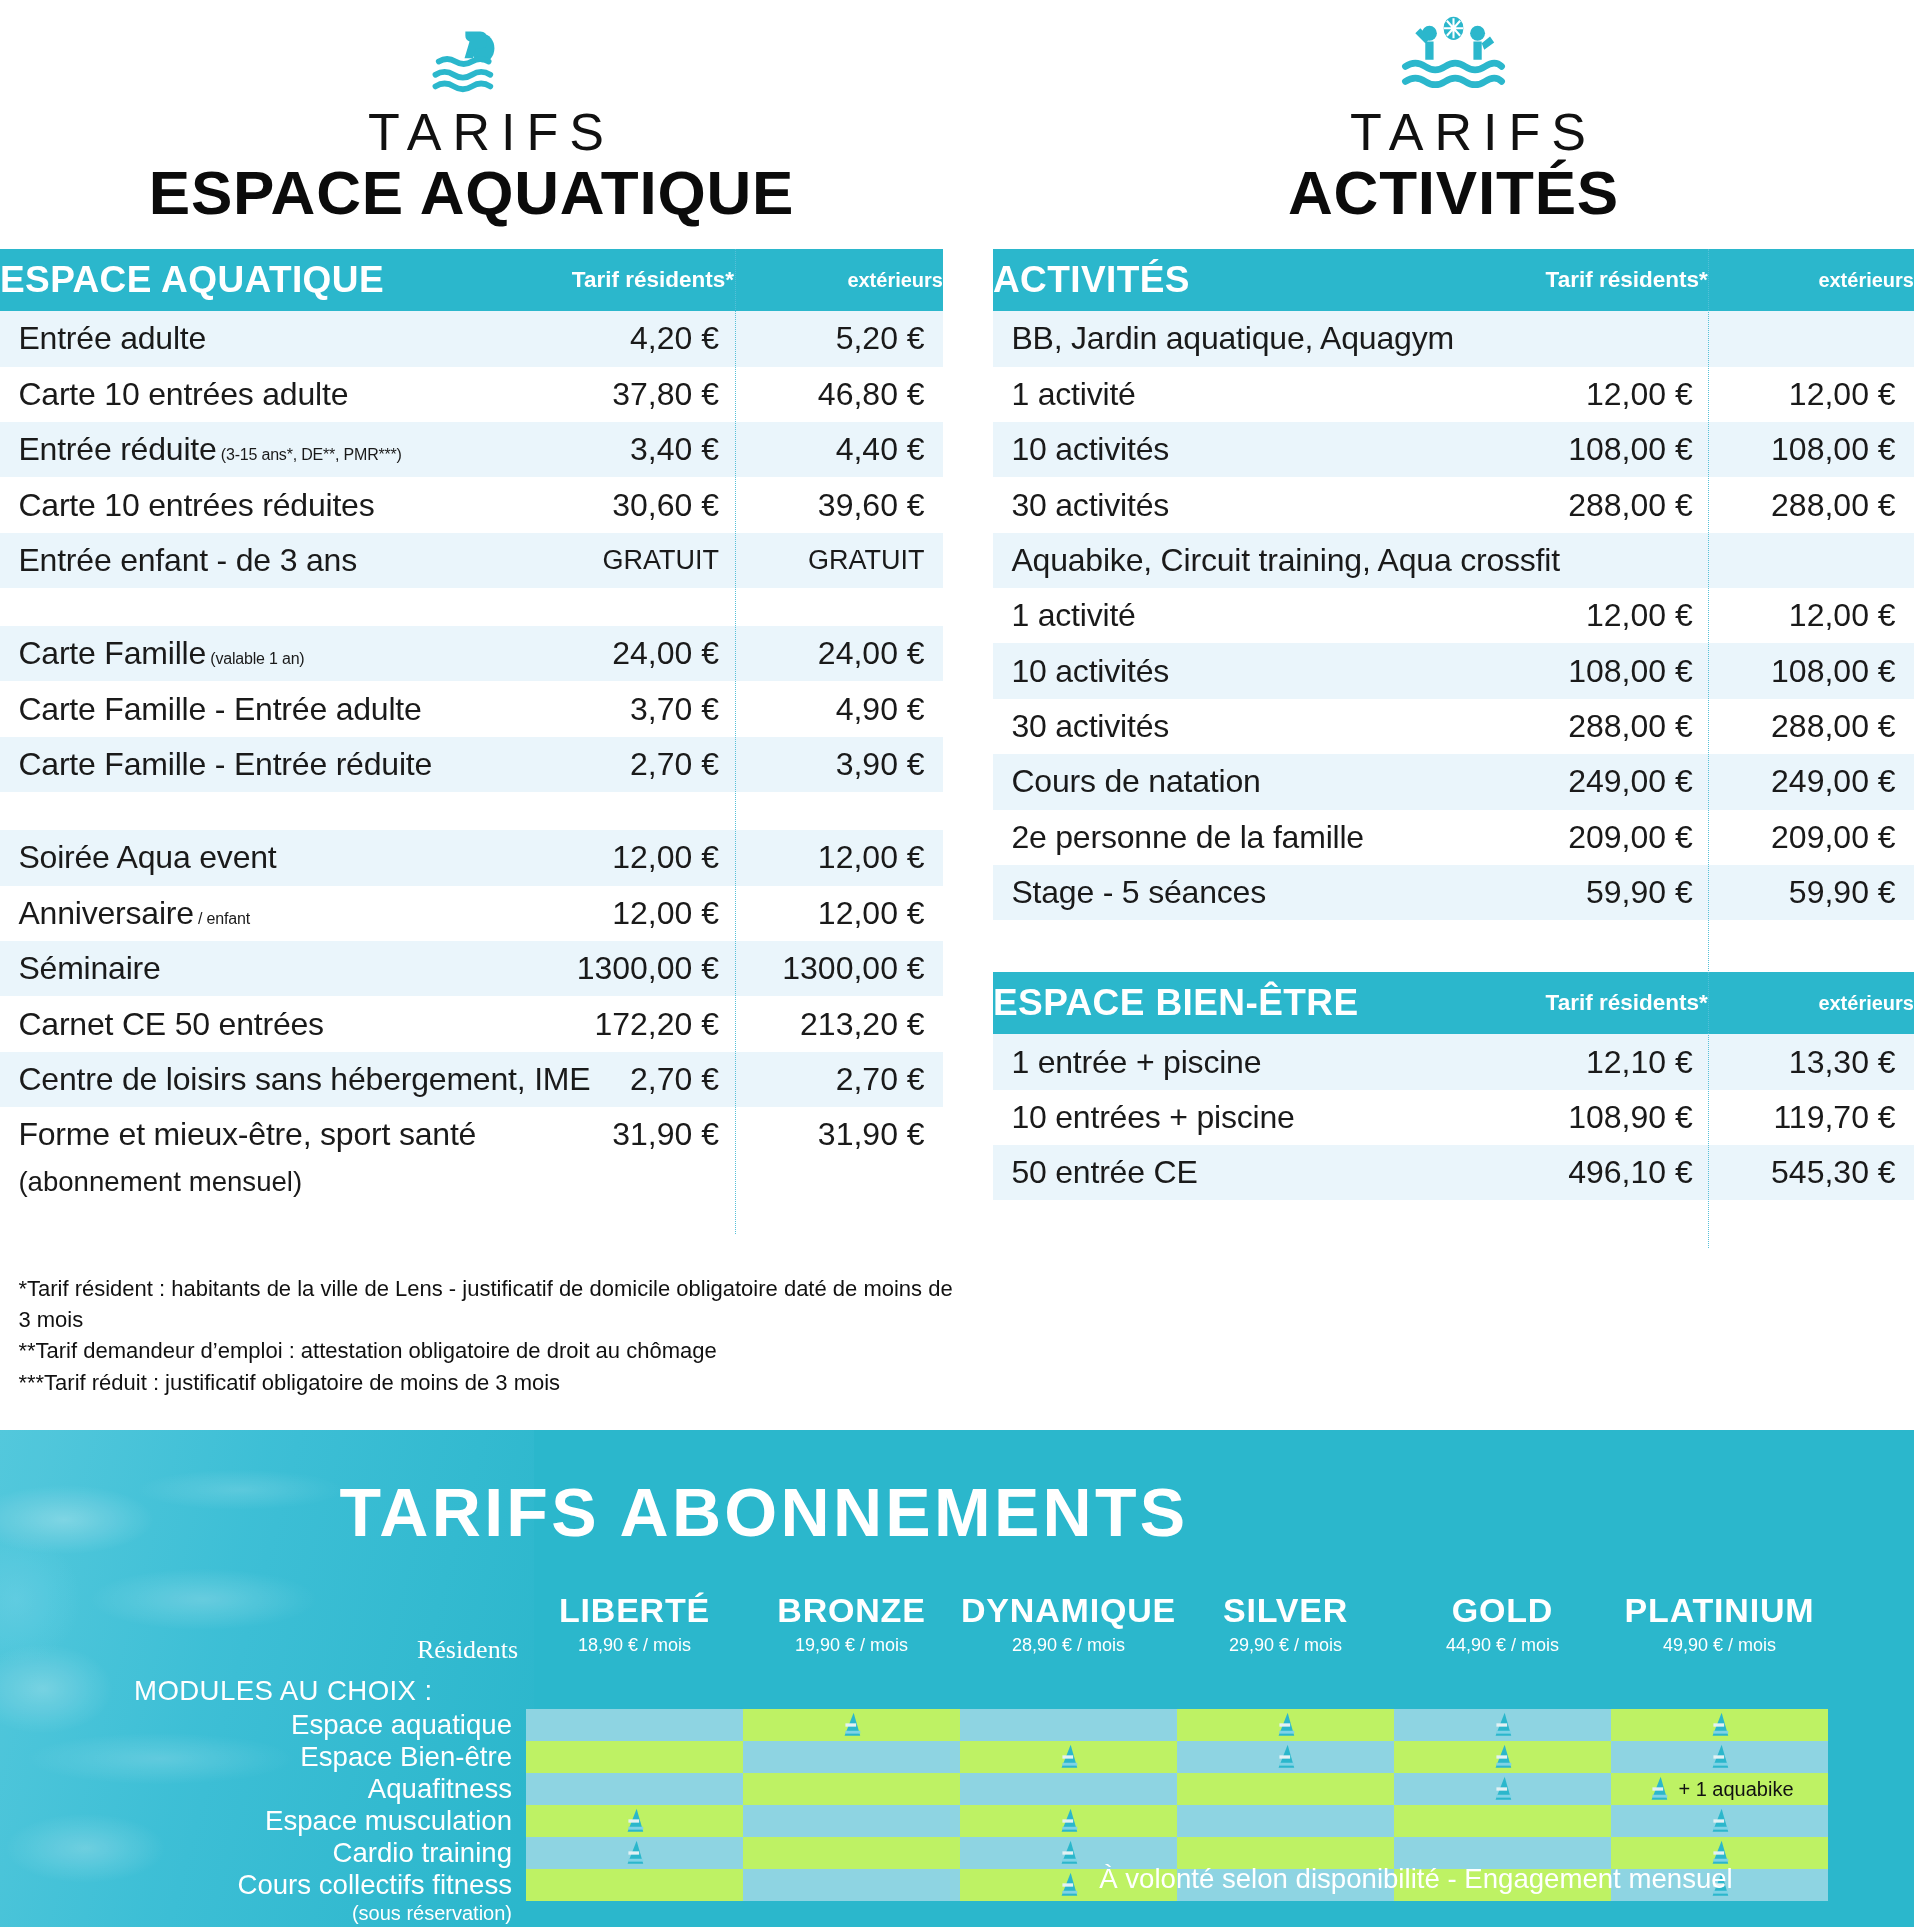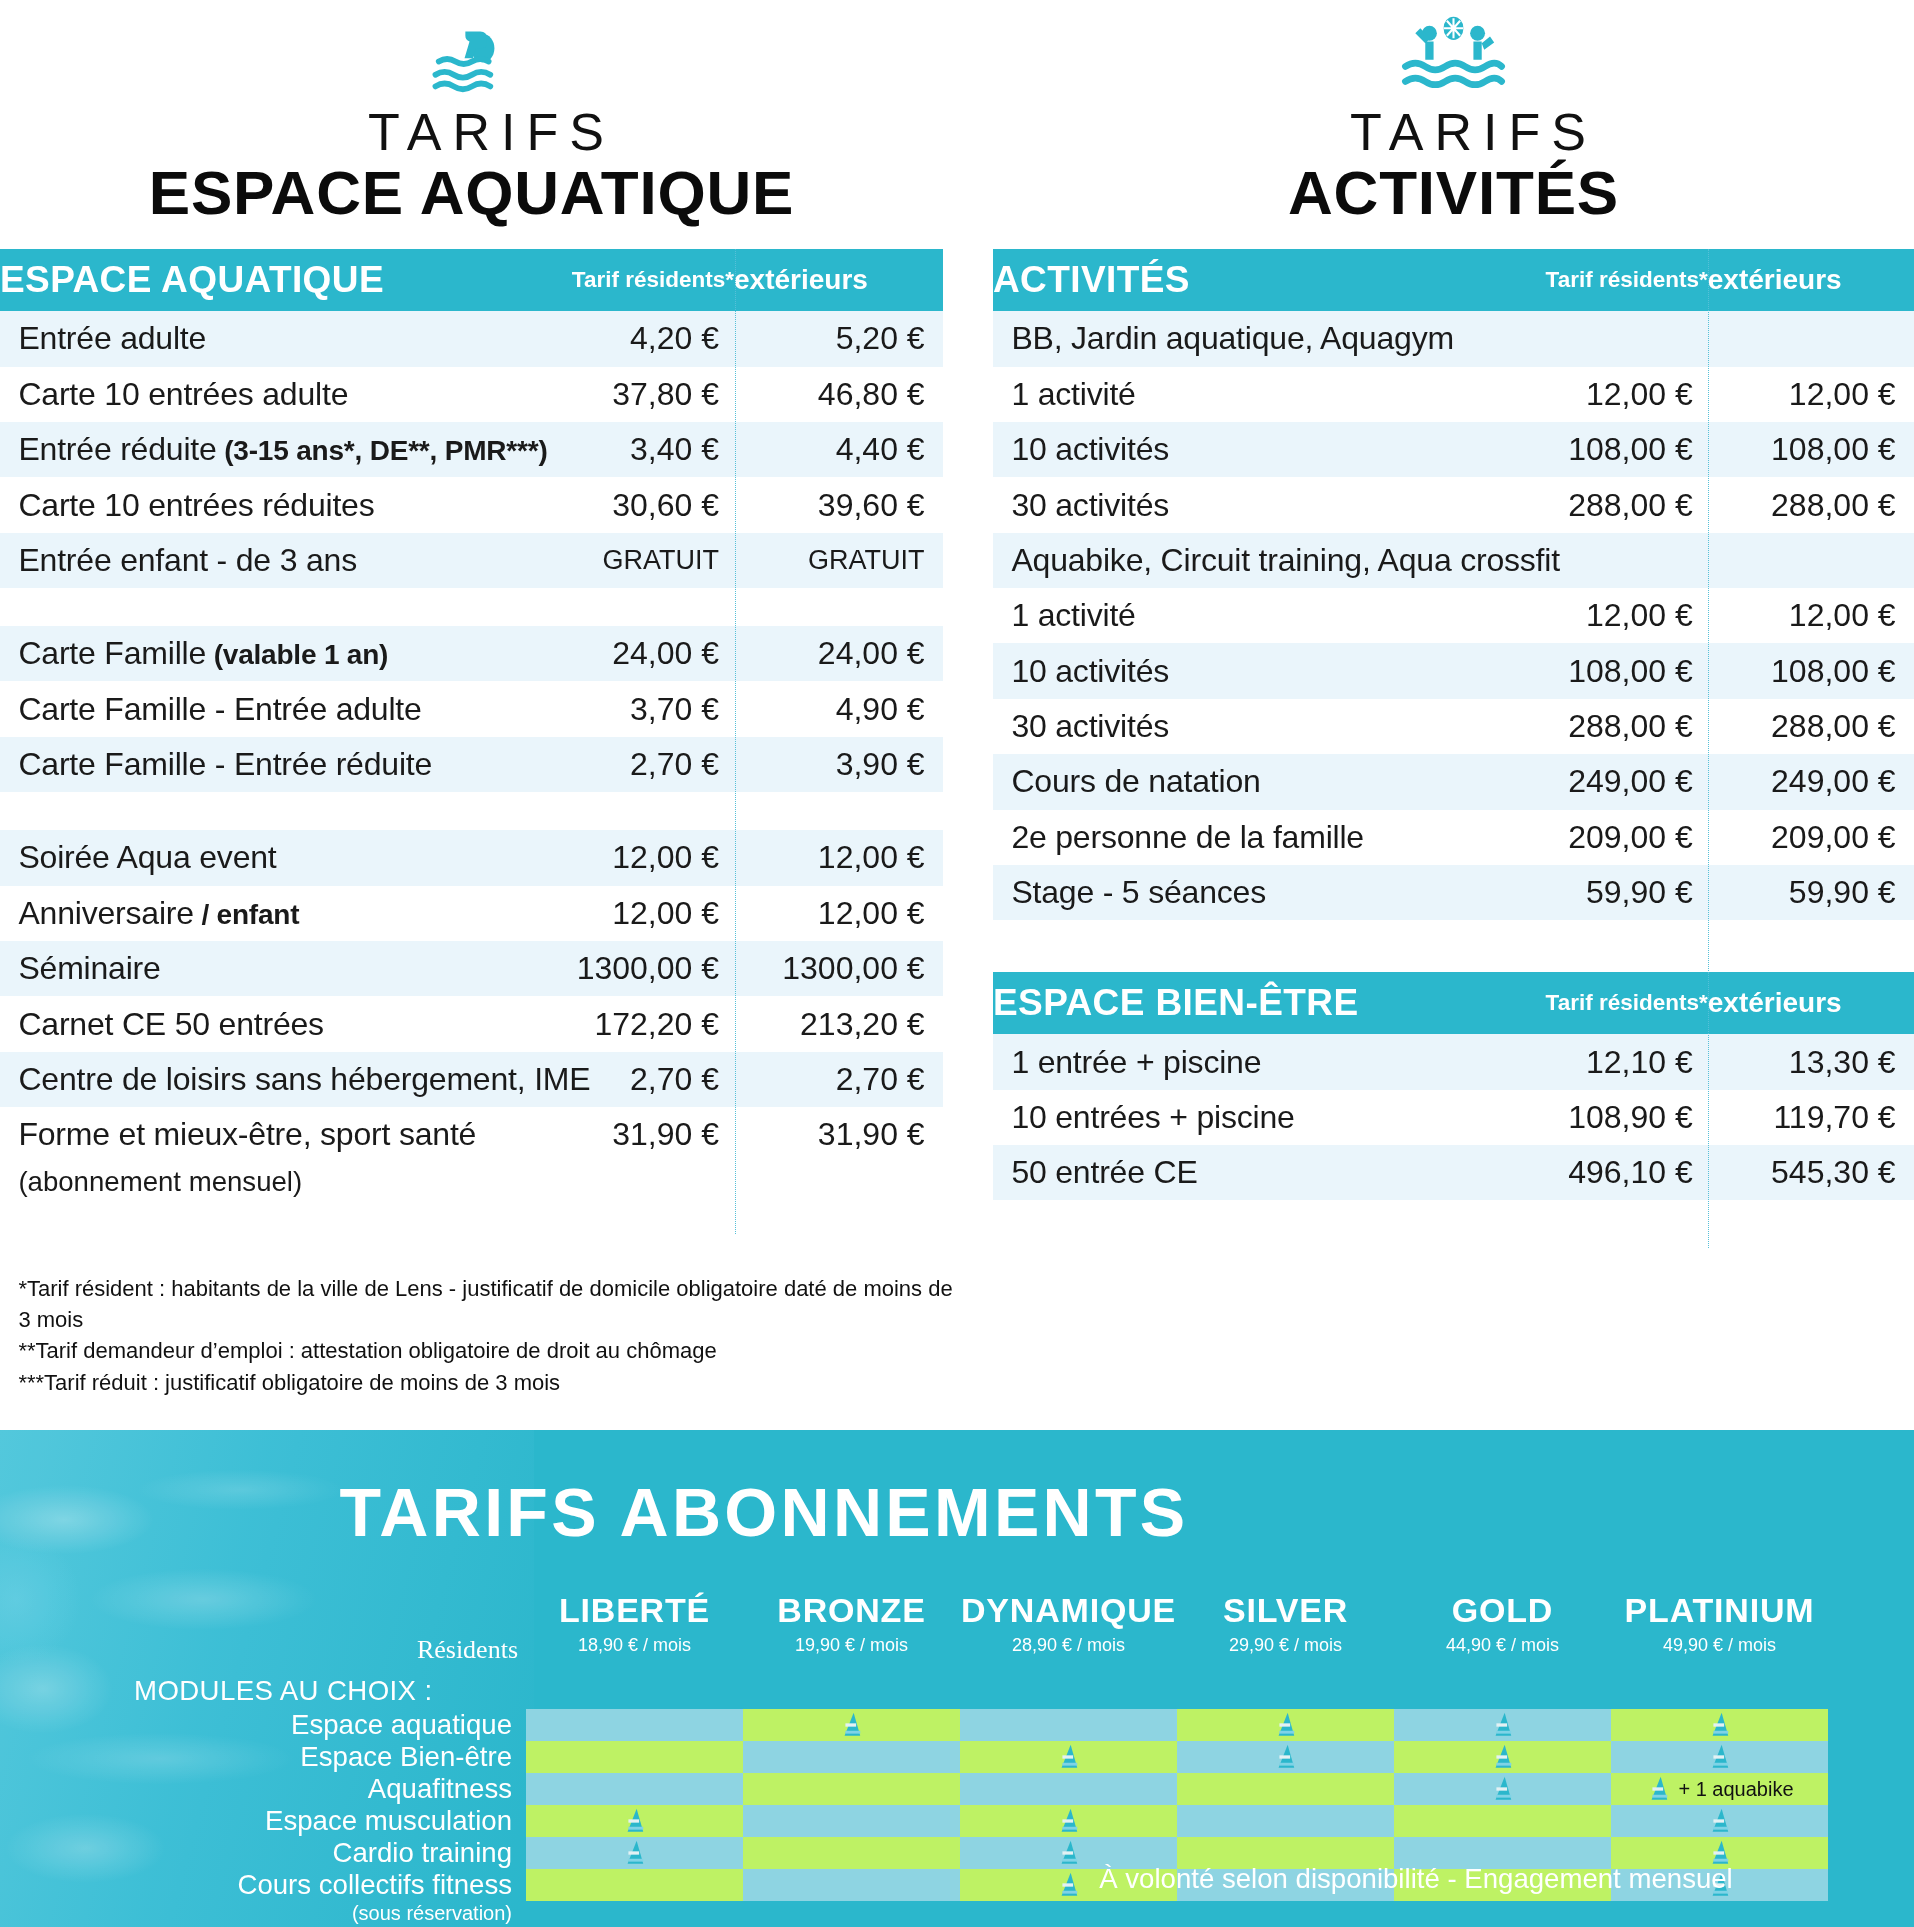--- a/index.html
+++ b/index.html
@@ -31,36 +31,36 @@
   }
 
   
   .tbl { width:100%; border-collapse:collapse; table-layout:fixed; }
   .tbl .bar td {
     background:#2bb7cc; color:#fff; font-weight:bold;
     padding:10px 0 10px 0; vertical-align:middle;
   }
   .bar .bar-title { font-size:37px; padding-left:18.4px; letter-spacing:0.4px; }
   .bar .bar-sub   { font-size:22.5px; text-align:right; padding-right:15px; font-weight:bold;margin-top:40px; }
-  .bar .bar-sub2  { font-size:28px; text-align:left; padding-right:18.4px; font-weight:bold; }
+  .bar .bar-sub2  { font-size:20px; text-align:right; padding-right:18.4px; font-weight:bold; }
 
   .tbl td.lbl {
     font-size:32px; padding:9.2px 0 9.2px 18.4px; white-space:nowrap;
     font-weight:400; letter-spacing:-0.2px;
   }
   .tbl td.val {
     font-size:32px; text-align:right; padding:9.2px 15px 9.2px 0; white-space:nowrap;
   }
   .tbl td.val2 {
     font-size:32px; text-align:right; padding:9.2px 18.4px 9.2px 0; white-space:nowrap;
   }
   .tbl td.small { font-size:27px; }
   .tbl tr.alt td { background:#eaf5fb;margin-left:24px; }
   .tbl tr.spacer td { height:38px; padding:0; background:#fff; }
-  .sub { font-size:28px;font-weight:bold; }
+  .sub { font-size:16px; }
   .note-line td { font-size:27.6px; padding:3.3px 0 8.3px 18.4px; background:#fff; }
 
   
   .dotline {
     position:absolute; top:0; bottom:0; width:0;
     border-left:1.7px dotted #56c0d8;
   }
 
   
   .footnotes {

